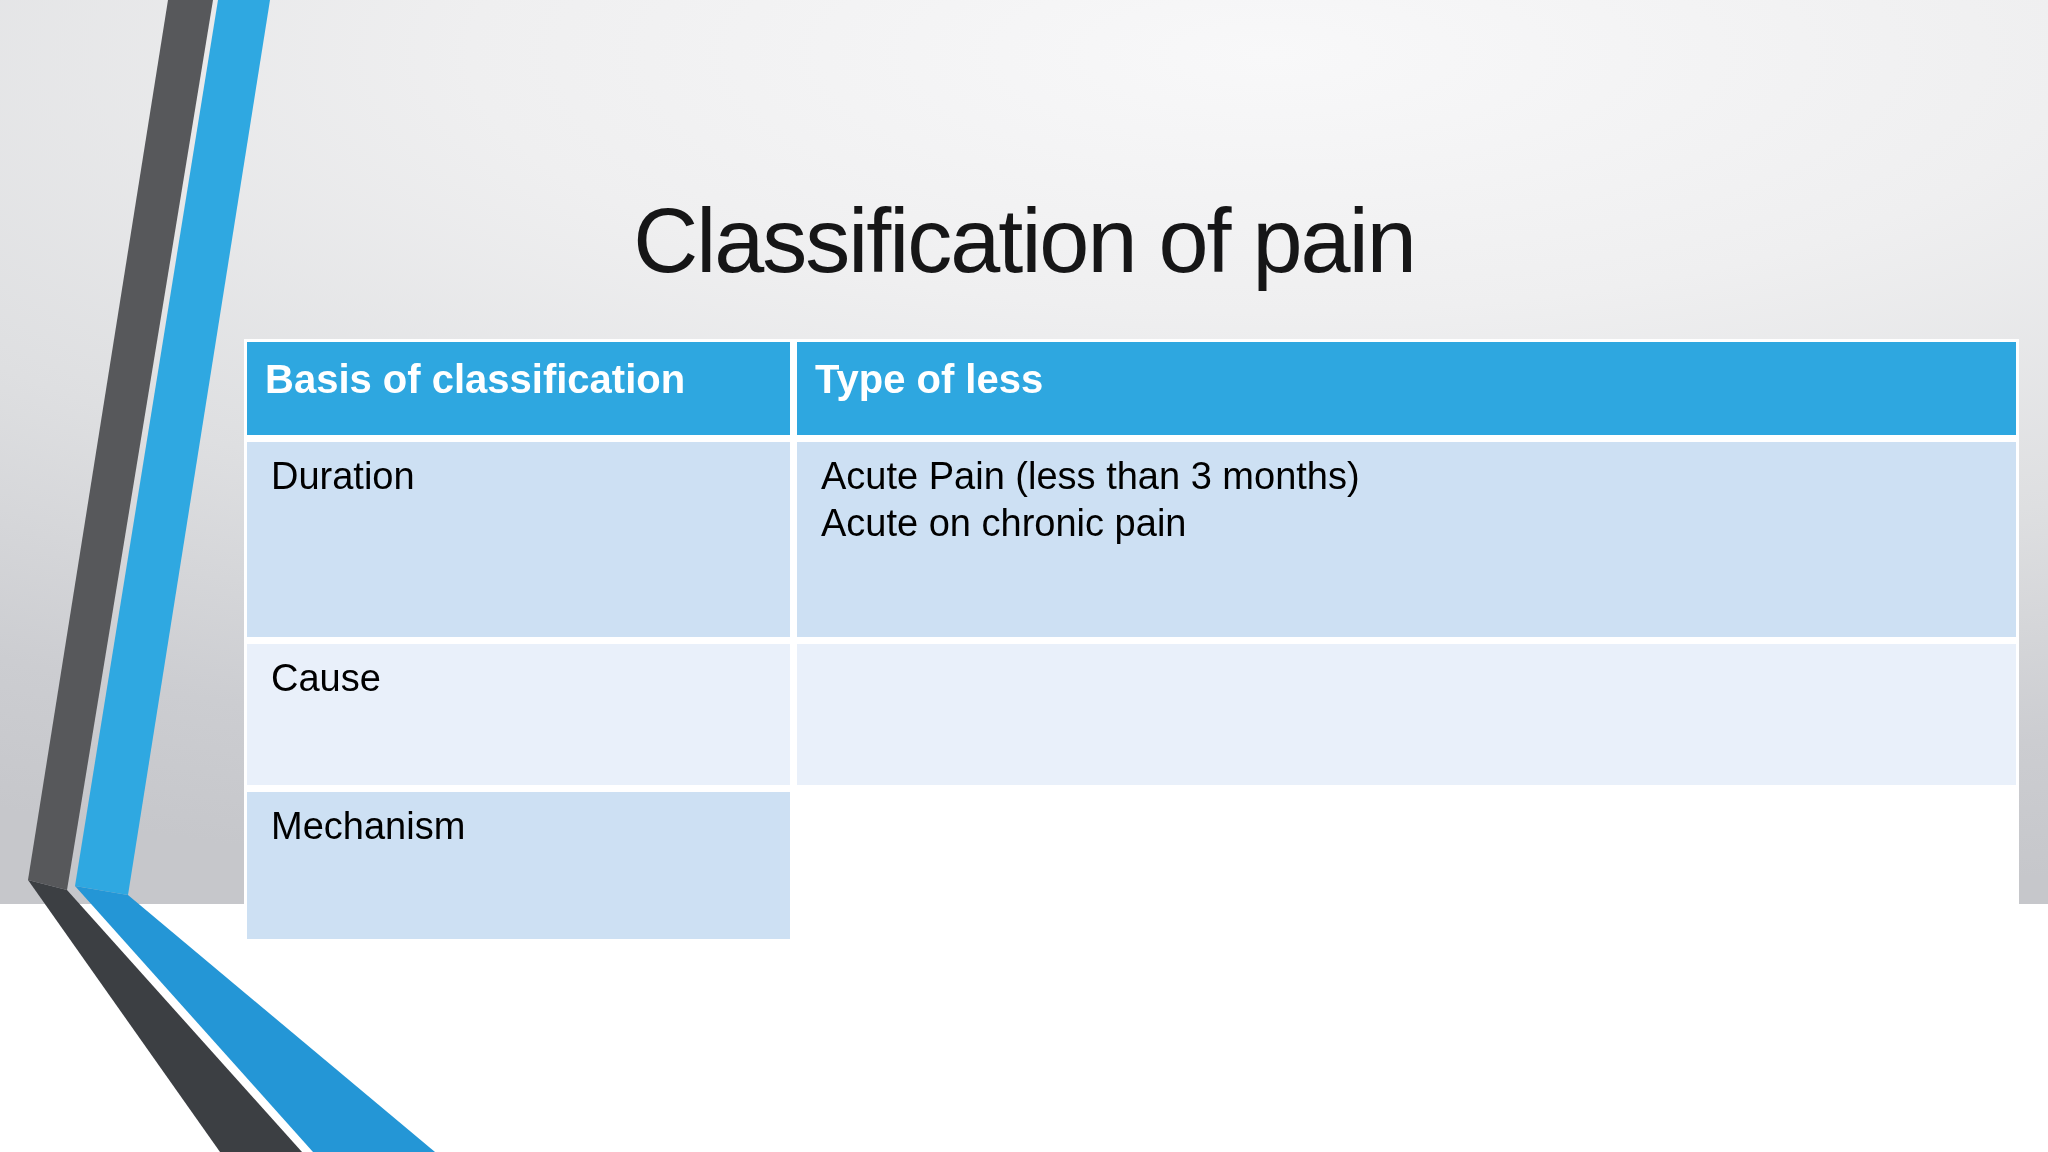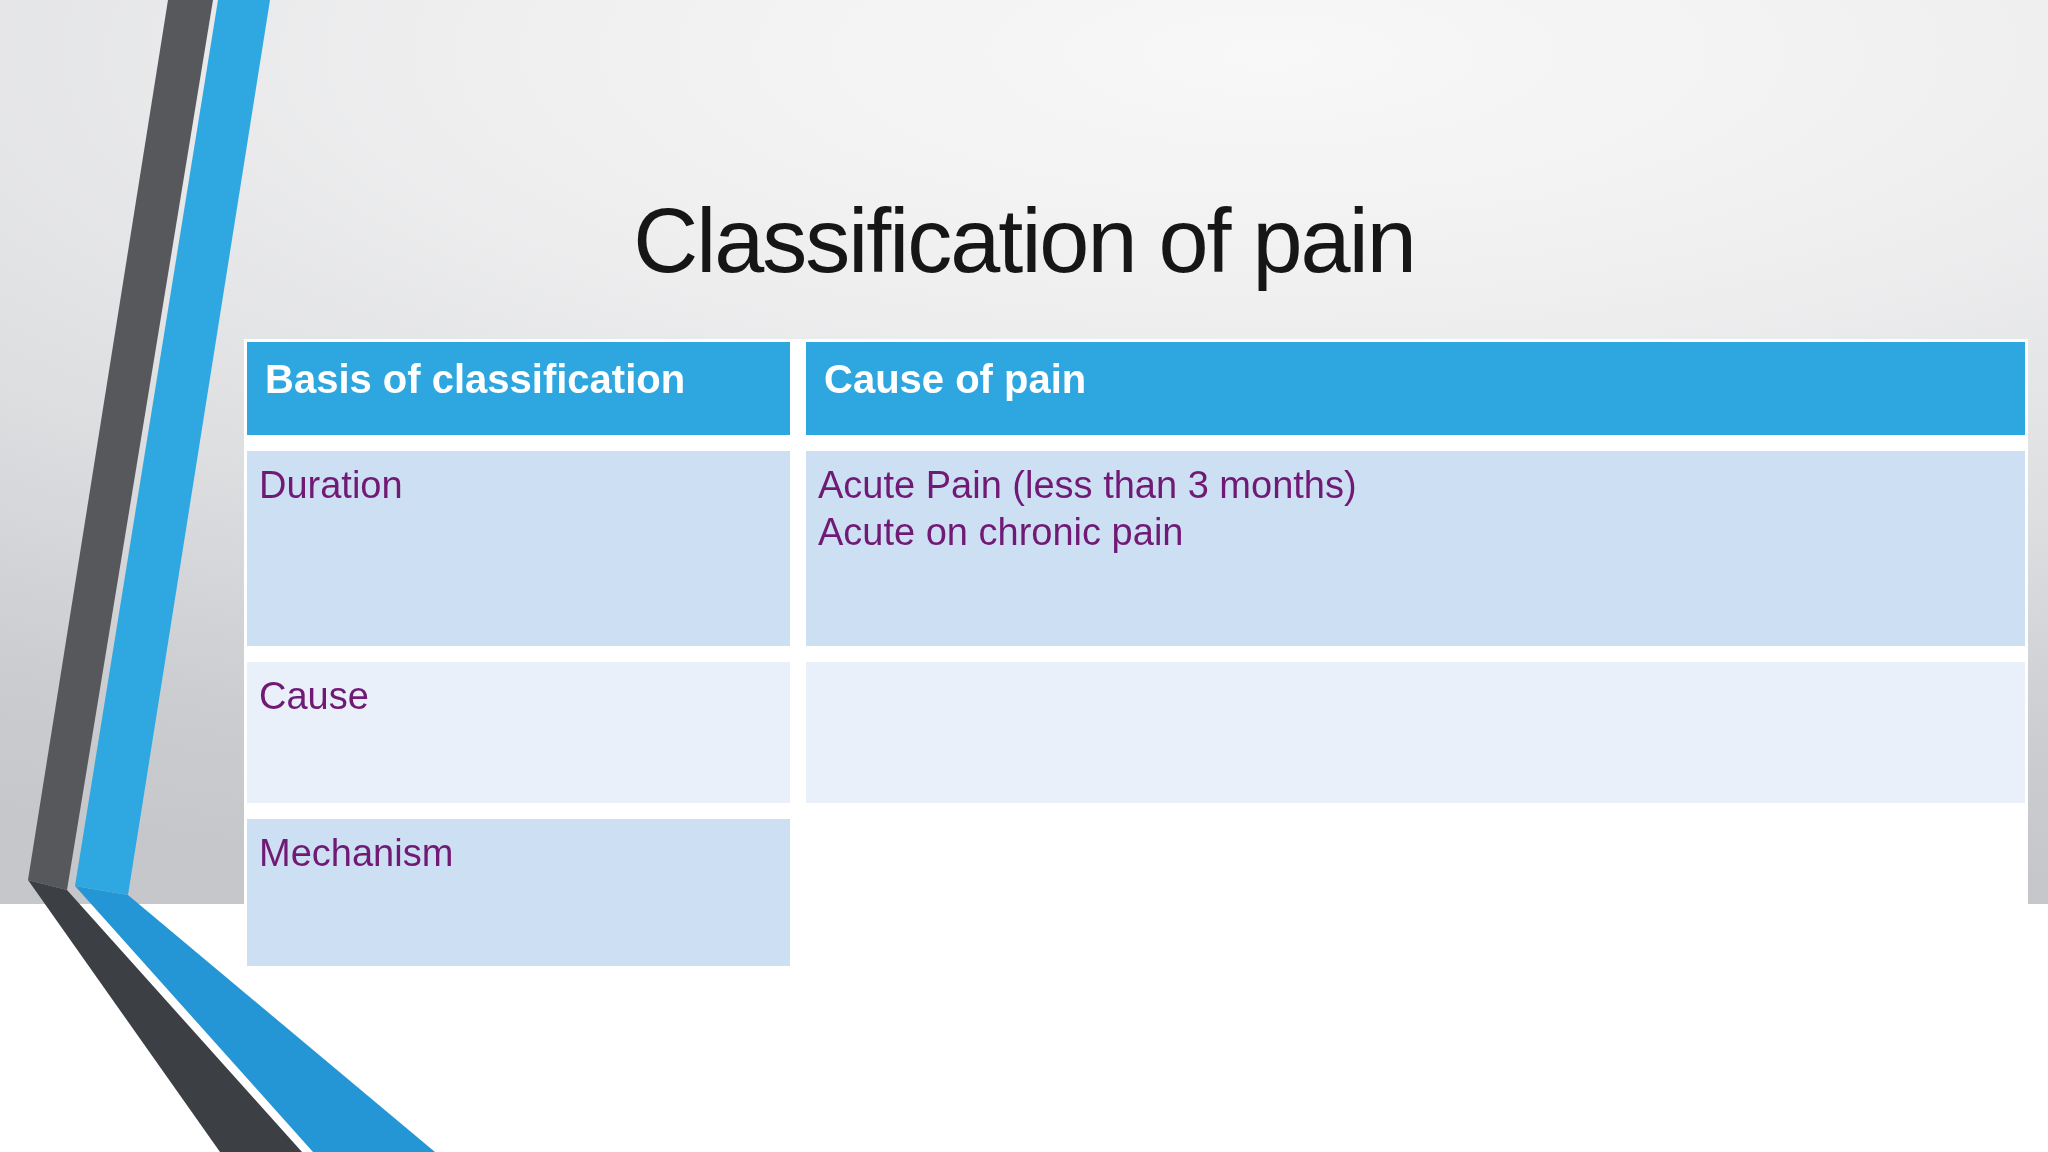--- a/index.html
+++ b/index.html
@@ -31,36 +31,36 @@
     color: #161617;
   }
   .ptable {
     position: absolute;
     left: 244px; top: 339px;
     border: 3px solid #ffffff;
     background: #ffffff;
     display: grid;
     grid-template-columns: 543px 1219px;
     grid-template-rows: 93px 195px 141px 147px;
-    gap: 16px;
+    gap: 7px;
   }
   .cell { box-sizing: border-box; overflow: hidden; }
   .cell.head {
     background: #2ea7e0;
     color: #ffffff;
     font-weight: 700;
     font-size: 40px;
     line-height: 50px;
     padding: 12px 18px;
   }
   .cell.body {
-    color: #701a75;
+    color: #000000;
     font-size: 38px;
     line-height: 47px;
-    padding: 11px 12px;
+    padding: 11px 24px;
   }
   .cell.shade-a { background: #cde0f3; }
   .cell.shade-b { background: #e9f0fa; }
 </style>
 </head>
 <body>
 
 <div class="slide">
 
   <svg class="ribbons" viewBox="0 0 2048 1152" preserveAspectRatio="none">
@@ -68,21 +68,21 @@
     <polygon points="28,880 67,890 302,1152 220,1152" fill="#3C3F43"></polygon>
     <polygon points="218,0 270,0 128,895 75,886" fill="#2FA8E1"></polygon>
     <polygon points="75,886 128,895 435,1152 313,1152" fill="#2496D6"></polygon>
   </svg>
 
   <h1 class="title">Classification of pain</h1>
 
   <div class="ptable">
 
     <div class="cell head">Basis of classification</div>
-    <div class="cell head">Cause of pain</div>
+    <div class="cell head">Type of less</div>
 
     <div class="cell body shade-a">Duration</div>
     <div class="cell body shade-a">
       <div>Acute Pain (less than 3 months)</div>
       <div>Acute on chronic pain</div>
     </div>
 
     <div class="cell body shade-b">Cause</div>
     <div class="cell body shade-b">
     </div>

